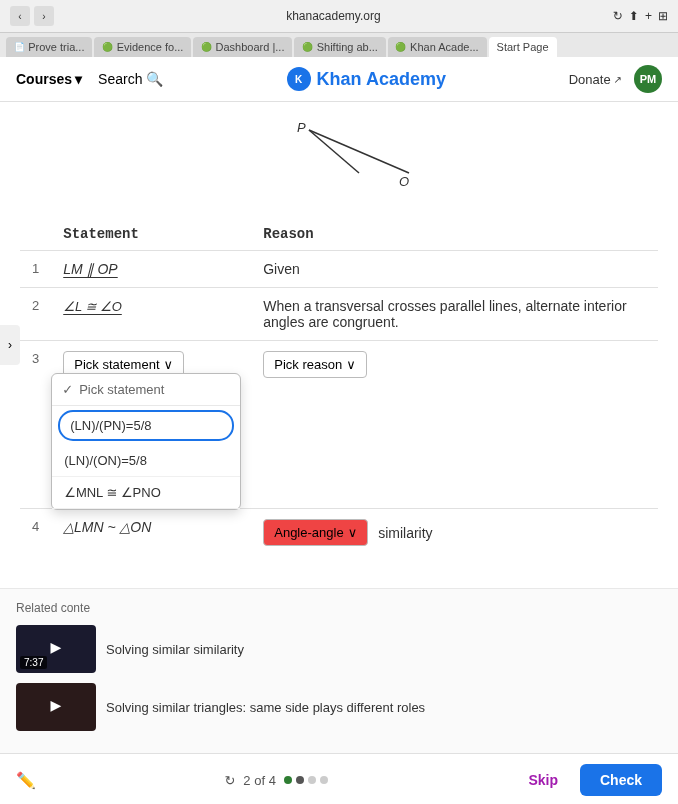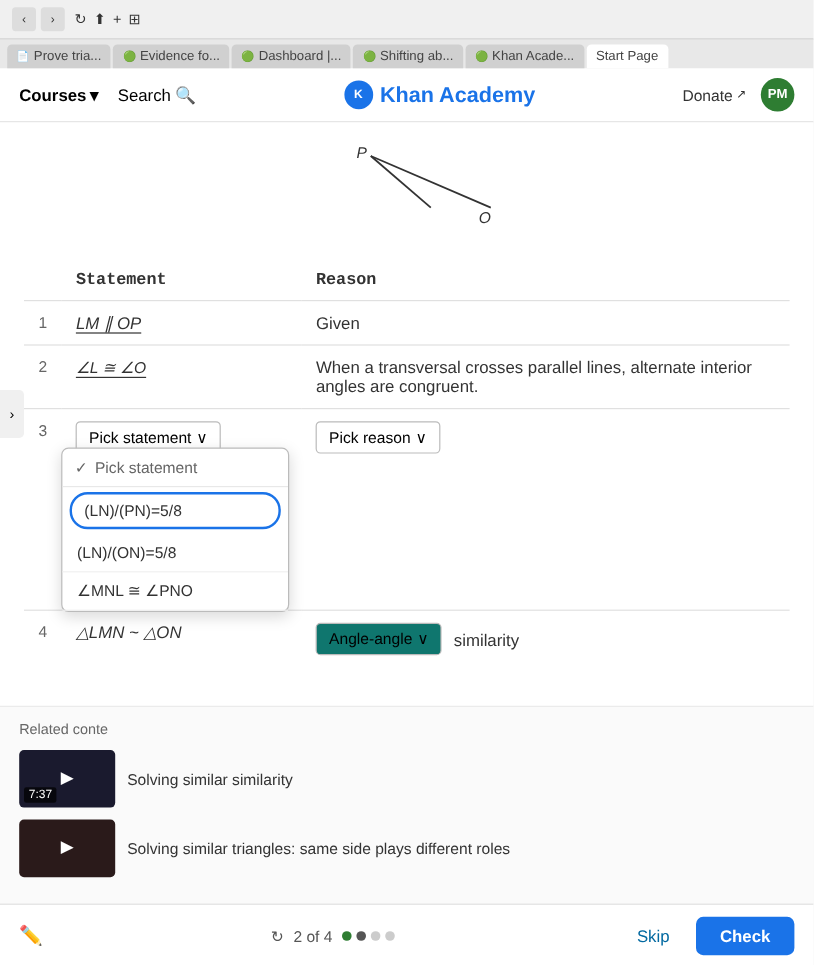--- a/index.html
+++ b/index.html
@@ -224,21 +224,21 @@
     }
     .dropdown-item.active {
       border: 2px solid #1a73e8;
       border-radius: 15px;
       margin: 4px 6px;
       padding: 6px 10px;
     }
 
     
     .angle-angle-btn {
-      background: #0f766e;
+      background: #ef4444;
       border: 1px solid #bbb;
       border-radius: 4px;
       padding: 5px 10px;
       font-size: 13px;
       cursor: pointer;
       display: flex;
       align-items: center;
       gap: 4px;
     }
     .similarity-text {
@@ -320,22 +320,22 @@
       width: 8px; height: 8px;
       border-radius: 50%;
     }
     .bottom-right {
       display: flex; gap: 10px;
     }
     .skip-btn {
       background: none;
       border: none;
       font-size: 14px;
-      font-weight: 400;
-      color: #0369a1;
+      font-weight: 700;
+      color: #a21caf;
       cursor: pointer;
       padding: 6px 12px;
     }
     .check-btn {
       background: #1a73e8;
       color: white;
       border: none;
       border-radius: 6px;
       padding: 8px 20px;
       font-size: 14px;
@@ -371,20 +371,21 @@
     }
   </style>
 </head>
 <body>
 
 <div class="browser-bar">
   <div class="nav-btns">
     <div class="nav-btn">‹</div>
     <div class="nav-btn">›</div>
   </div>
+  <div class="url">khanacademy.org</div>
   <div style="display:flex;gap:6px;font-size:12px;">
     <span>↻</span>
     <span>⬆</span>
     <span>+</span>
     <span>⊞</span>
   </div>
 </div>
 
 <div class="browser-tabs">
   <div class="tab">

